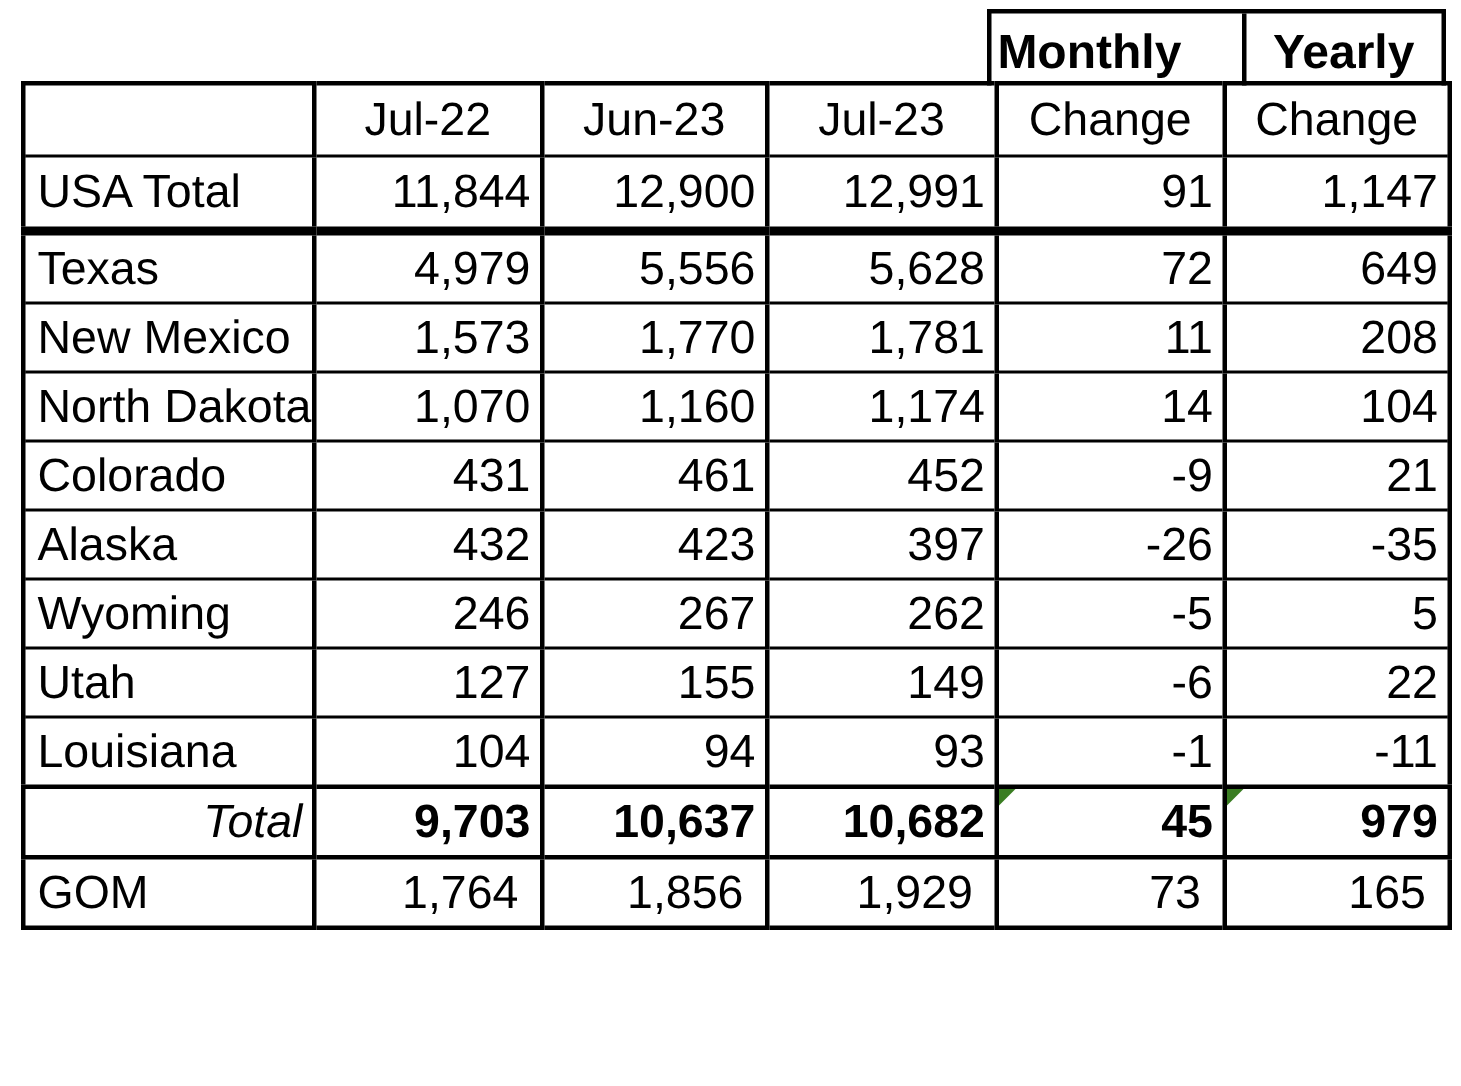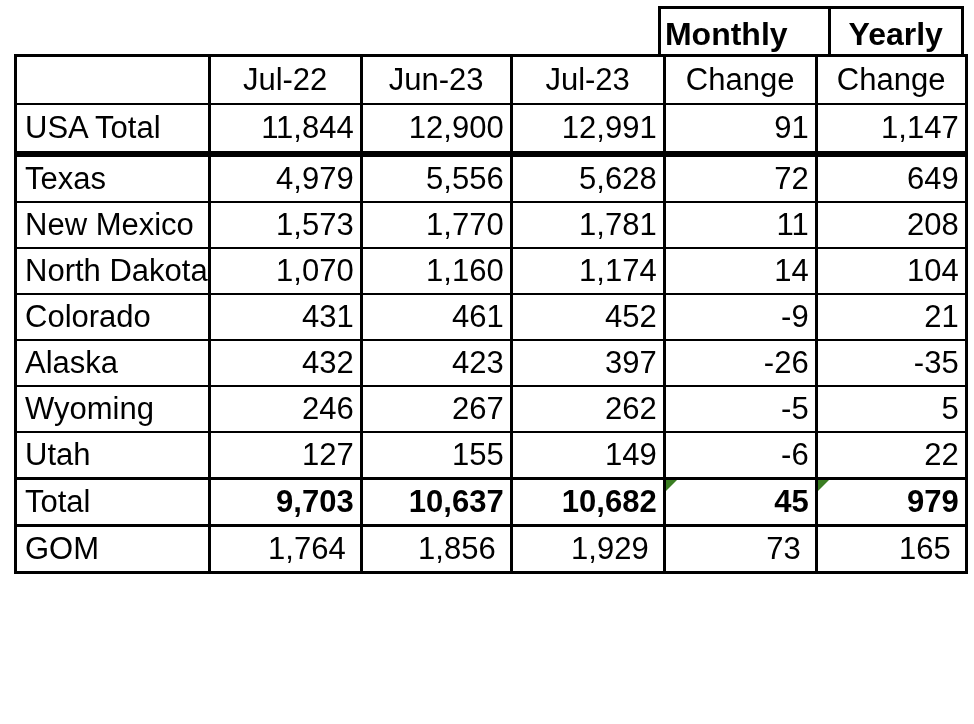--- a/index.html
+++ b/index.html
@@ -14,21 +14,21 @@
                table-layout: fixed; border: 3px solid #000; }
   table.grid td { box-sizing: border-box; padding: 0 6px; font-size: 31px; height: 46px;
                   line-height: 44px; white-space: nowrap; overflow: hidden;
                   border-left: 3px solid #000; border-bottom: 2px solid #000; position: relative; }
   table.grid td:first-child { border-left: none; text-align: left; padding-left: 8px; padding-right: 0; }
   table.grid td.num { text-align: right; }
   table.grid tr.hdr td { font-weight: normal; text-align: center; height: 48px; }
   table.grid tr.hdr td.ch { text-align: center; padding: 0 2px; }
   table.grid tr.usa td { border-bottom: 6px solid #000; height: 50px; }
   table.grid tr.total td { border-top: 3px solid #000; border-bottom: 3px solid #000; }
-  table.grid tr.total td.lbl { text-align: left; padding-right: 6px; }
+  table.grid tr.total td.lbl { text-align: right; padding-right: 6px; font-style: italic; }
   table.grid tr.total td.num { font-weight: bold; }
   table.grid tr.gom td.num { padding-right: 14px; }
   .err-flag { position: absolute; left: 0; top: 0; width: 0; height: 0;
               border-top: 11px solid #3a7d22; border-right: 11px solid transparent; }
 </style>
 </head>
 <body>
 
 <div class="top-box">
   <div class="cell">Monthly</div>
@@ -110,20 +110,28 @@
     <td class="num">5</td>
   </tr>
   <tr>
     <td>Utah</td>
     <td class="num">127</td>
     <td class="num">155</td>
     <td class="num">149</td>
     <td class="num">-6</td>
     <td class="num">22</td>
   </tr>
+  <tr>
+    <td>Louisiana</td>
+    <td class="num">104</td>
+    <td class="num">94</td>
+    <td class="num">93</td>
+    <td class="num">-1</td>
+    <td class="num">-11</td>
+  </tr>
   <tr class="total">
     <td class="lbl">Total</td>
     <td class="num">9,703</td>
     <td class="num">10,637</td>
     <td class="num">10,682</td>
     <td class="num"><span class="err-flag"></span><span>45</span></td>
     <td class="num"><span class="err-flag"></span><span>979</span></td>
   </tr>
   <tr class="gom">
     <td>GOM</td>

